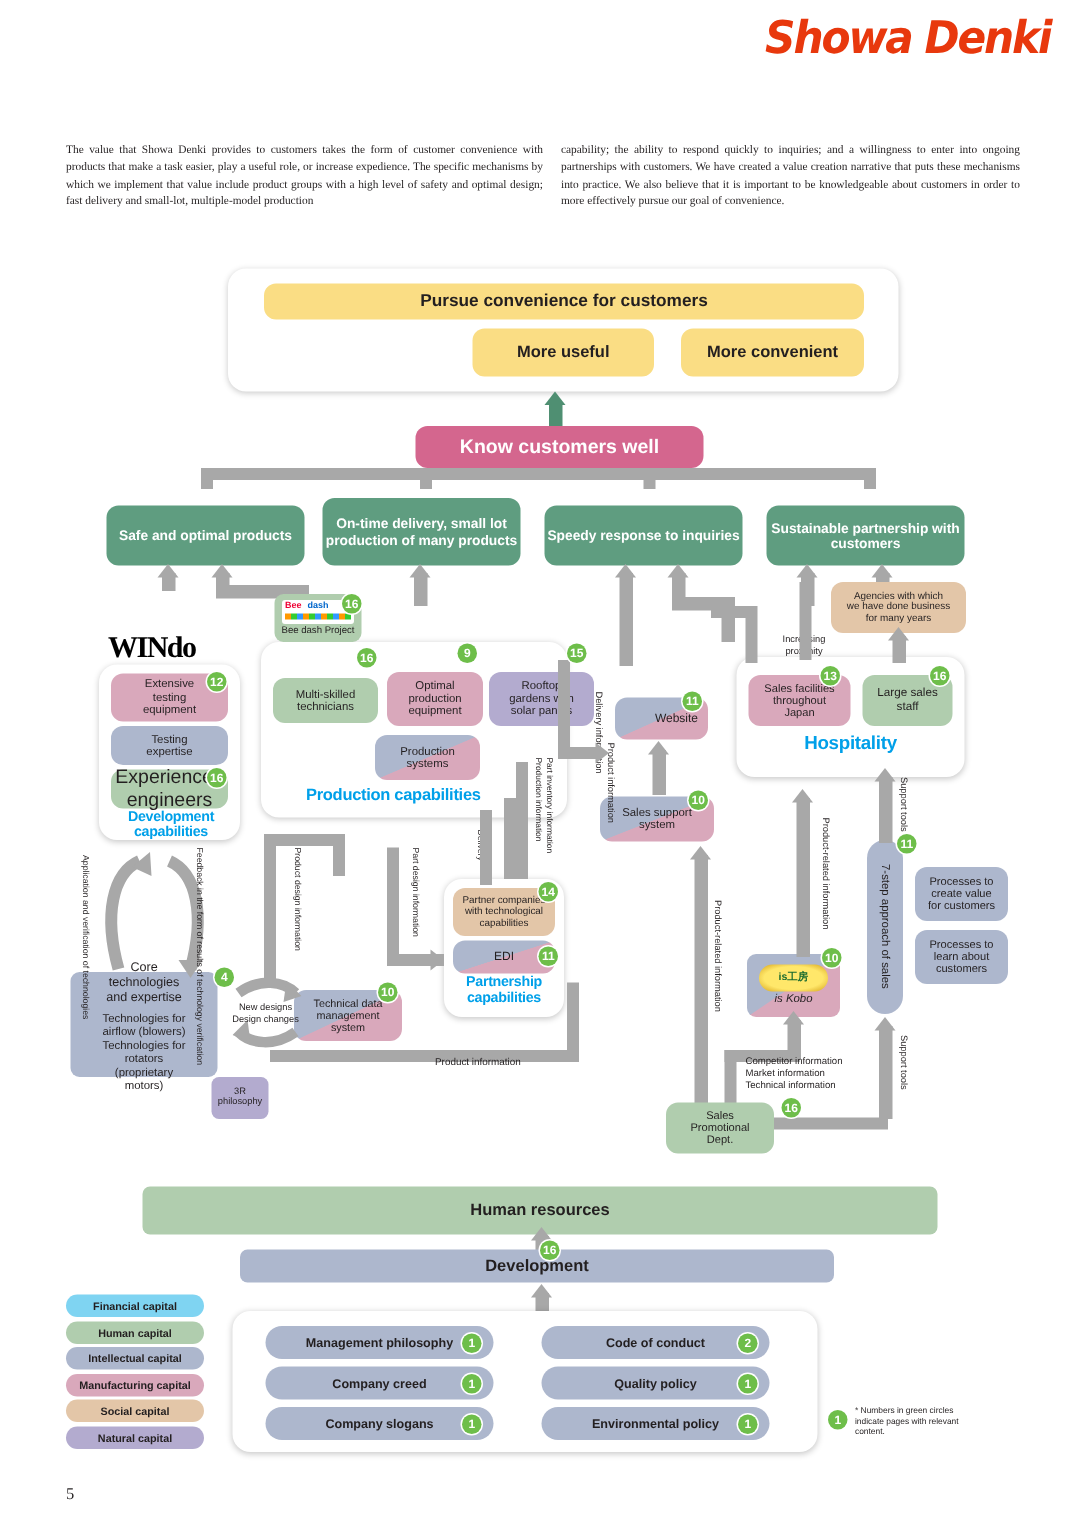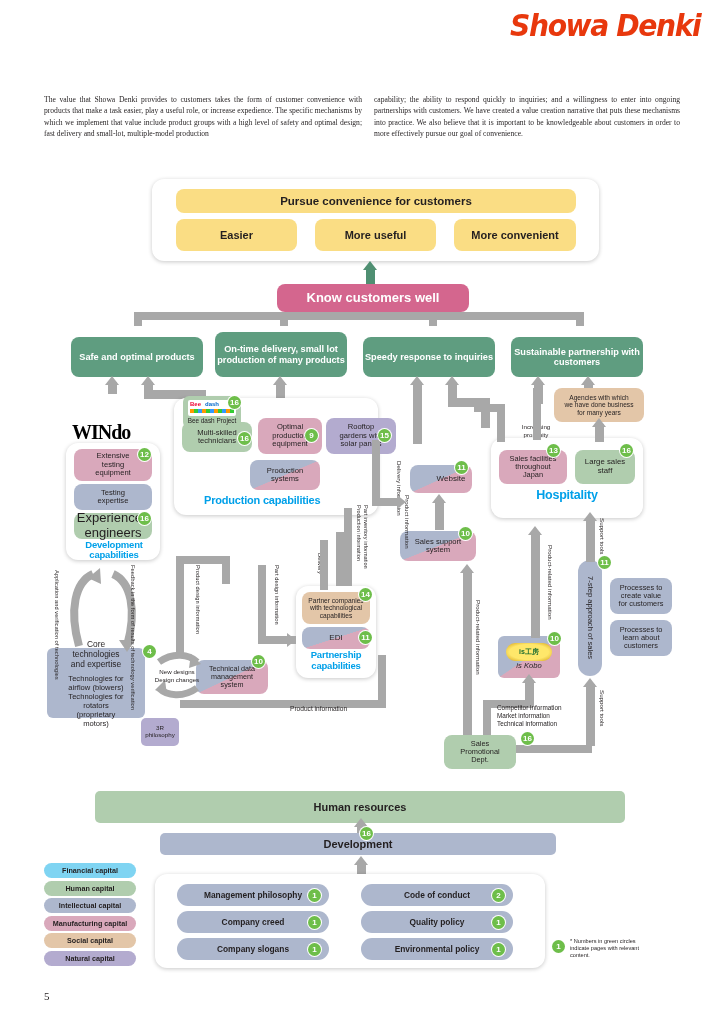--- a/index.html
+++ b/index.html
@@ -98,21 +98,20 @@
 
 <div class="page">
 
   <div class="logo">Showa Denki</div>
 
   <div class="intro left">The value that Showa Denki provides to customers takes the form of customer convenience with products that make a task easier, play a useful role, or increase expedience. The specific mechanisms by which we implement that value include product groups with a high level of safety and optimal design; fast delivery and small-lot, multiple-model production</div>
   <div class="intro right">capability; the ability to respond quickly to inquiries; and a willingness to enter into ongoing partnerships with customers. We have created a value creation narrative that puts these mechanisms into practice. We also believe that it is important to be knowledgeable about customers in order to more effectively pursue our goal of convenience.</div>
 
   <div class="panel" style="left:152px; top:179px; width:447px; height:82px;">
     <div class="box c-yellow" style="left:24px; top:10px; width:400px; height:24px; font-size:11.5px; font-weight:bold;">Pursue convenience for customers</div>
-    <div class="box c-yellow" style="left:24px; top:40px; width:121px; height:32px; font-size:11px; font-weight:bold;">Easier</div>
     <div class="box c-yellow" style="left:163px; top:40px; width:121px; height:32px; font-size:11px; font-weight:bold;">More useful</div>
     <div class="box c-yellow" style="left:302px; top:40px; width:122px; height:32px; font-size:11px; font-weight:bold;">More convenient</div>
   </div>
 
   <div class="line" style="left:366px; top:268px; width:9px; height:22px; background:#4f8f72;"></div>
   <div class="atri up-tri green" style="left:363px; top:261px;"></div>
 
   <div class="box c-pink-d" style="left:277px; top:284px; width:192px; height:28px; font-size:13px; font-weight:bold; border-radius:8px;">Know customers well</div>
 
   <div class="line" style="left:134px; top:312px; width:8px; height:14px;"></div>
@@ -173,21 +172,21 @@
       <span>Experienced<br>engineers</span>
     </div>
     <div class="cap-title" style="left:8px; top:97px; font-size:9.5px; line-height:10px; width:80px; text-align:center;">
       <span>Development</span><br>
       <span>capabilities</span>
     </div>
   </div>
   <div class="badge" style="left:138px; top:448px;">12</div>
   <div class="badge" style="left:138px; top:512px;">16</div>
 
-  <div class="panel" style="left:174px; top:398px; width:204px; height:117px;">
+  <div class="panel" style="left:174px; top:428px; width:204px; height:117px;">
     <div class="box c-lgreen" style="left:8px; top:24px; width:70px; height:30px; font-size:7.6px;">
       <span>Multi-skilled<br>technicians</span>
     </div>
     <div class="box c-pink" style="left:84px; top:20px; width:64px; height:36px; font-size:7.6px;">
       <span>Optimal<br>production<br>equipment</span>
     </div>
     <div class="box c-purple" style="left:152px; top:20px; width:70px; height:36px; font-size:7.6px;">
       <span>Rooftop<br>gardens with<br>solar panels</span>
     </div>
     <div class="box split-bp" style="left:76px; top:62px; width:70px; height:30px; font-size:7.6px;">

